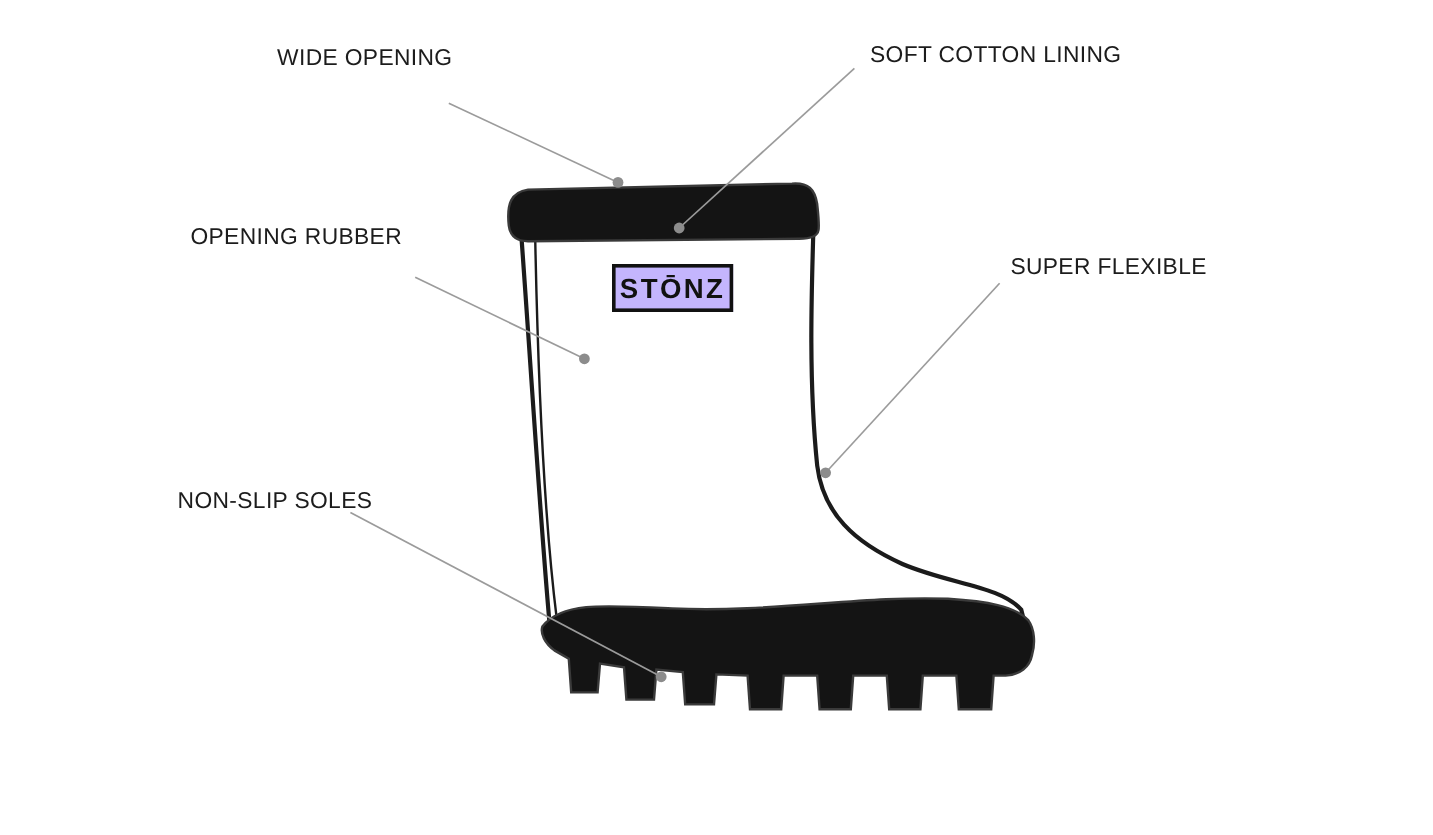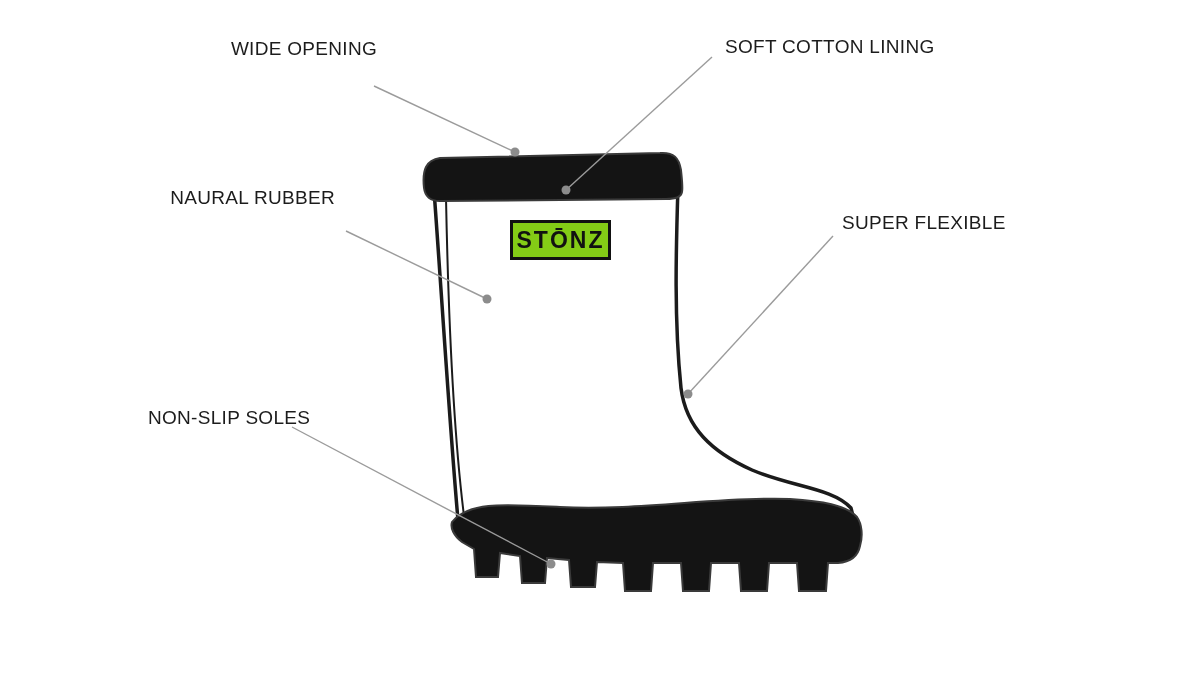--- a/index.html
+++ b/index.html
@@ -36,21 +36,21 @@
     position: absolute;
     left: 510px;
     top: 220px;
     width: 101px;
     height: 40px;
     border: 3px solid #111111;
     box-sizing: border-box;
     display: flex;
     align-items: center;
     justify-content: center;
-    background: #84cc16;
+    background: #c4b5fd;
   }
   .logo-text {
     font-family: "Liberation Sans", sans-serif;
     font-size: 23px;
     font-weight: bold;
     letter-spacing: 2px;
     color: #111111;
   }
   .boot-outline { fill: #ffffff; stroke: #1b1b1b; stroke-width: 3.5; }
   .boot-inner-line { fill: none; stroke: #1b1b1b; stroke-width: 2; }
@@ -122,21 +122,21 @@
 
   <div class="callout-label align-right" style="left:145px; top:35px; width:220px;margin-left:12px;">
     <span>WIDE OPENING</span>
   </div>
 
   <div class="callout-label" style="left:725px; top:33px;">
     <span>SOFT COTTON LINING</span>
   </div>
 
   <div class="callout-label align-right" style="left:155px; top:184px; width:180px;">
-    <span>NAURAL RUBBER</span>
+    <span>OPENING RUBBER</span>
   </div>
 
   <div class="callout-label" style="left:842px; top:209px;">
     <span>SUPER FLEXIBLE</span>
   </div>
 
   <div class="callout-label" style="left:148px; top:404px;">
     <span>NON-SLIP SOLES</span>
   </div>
 

